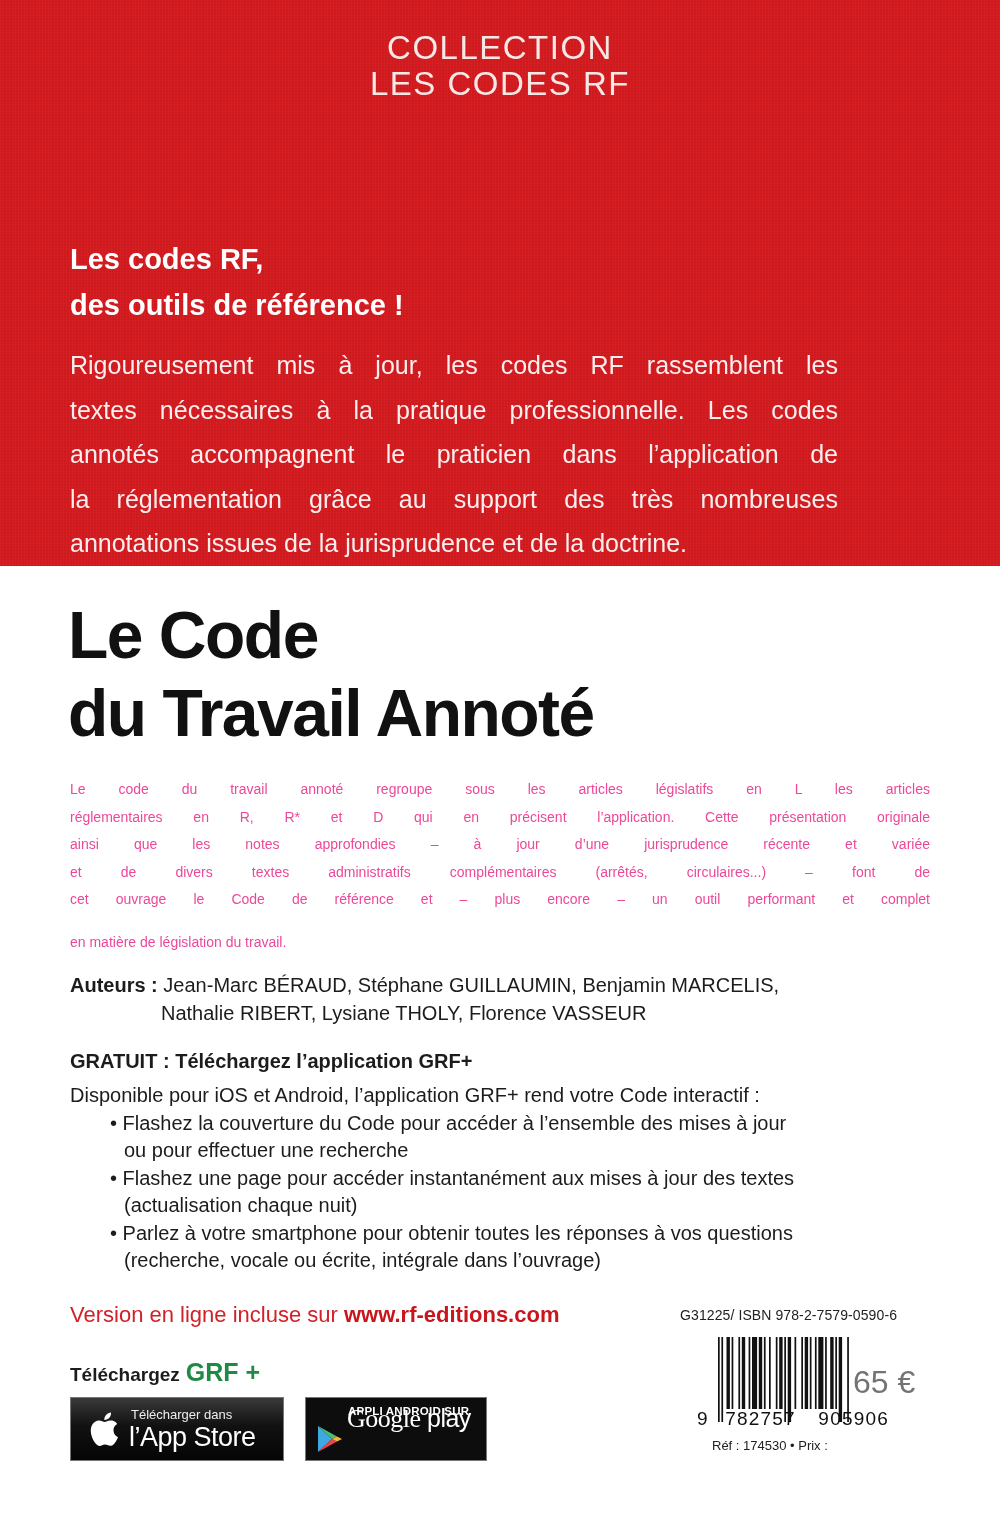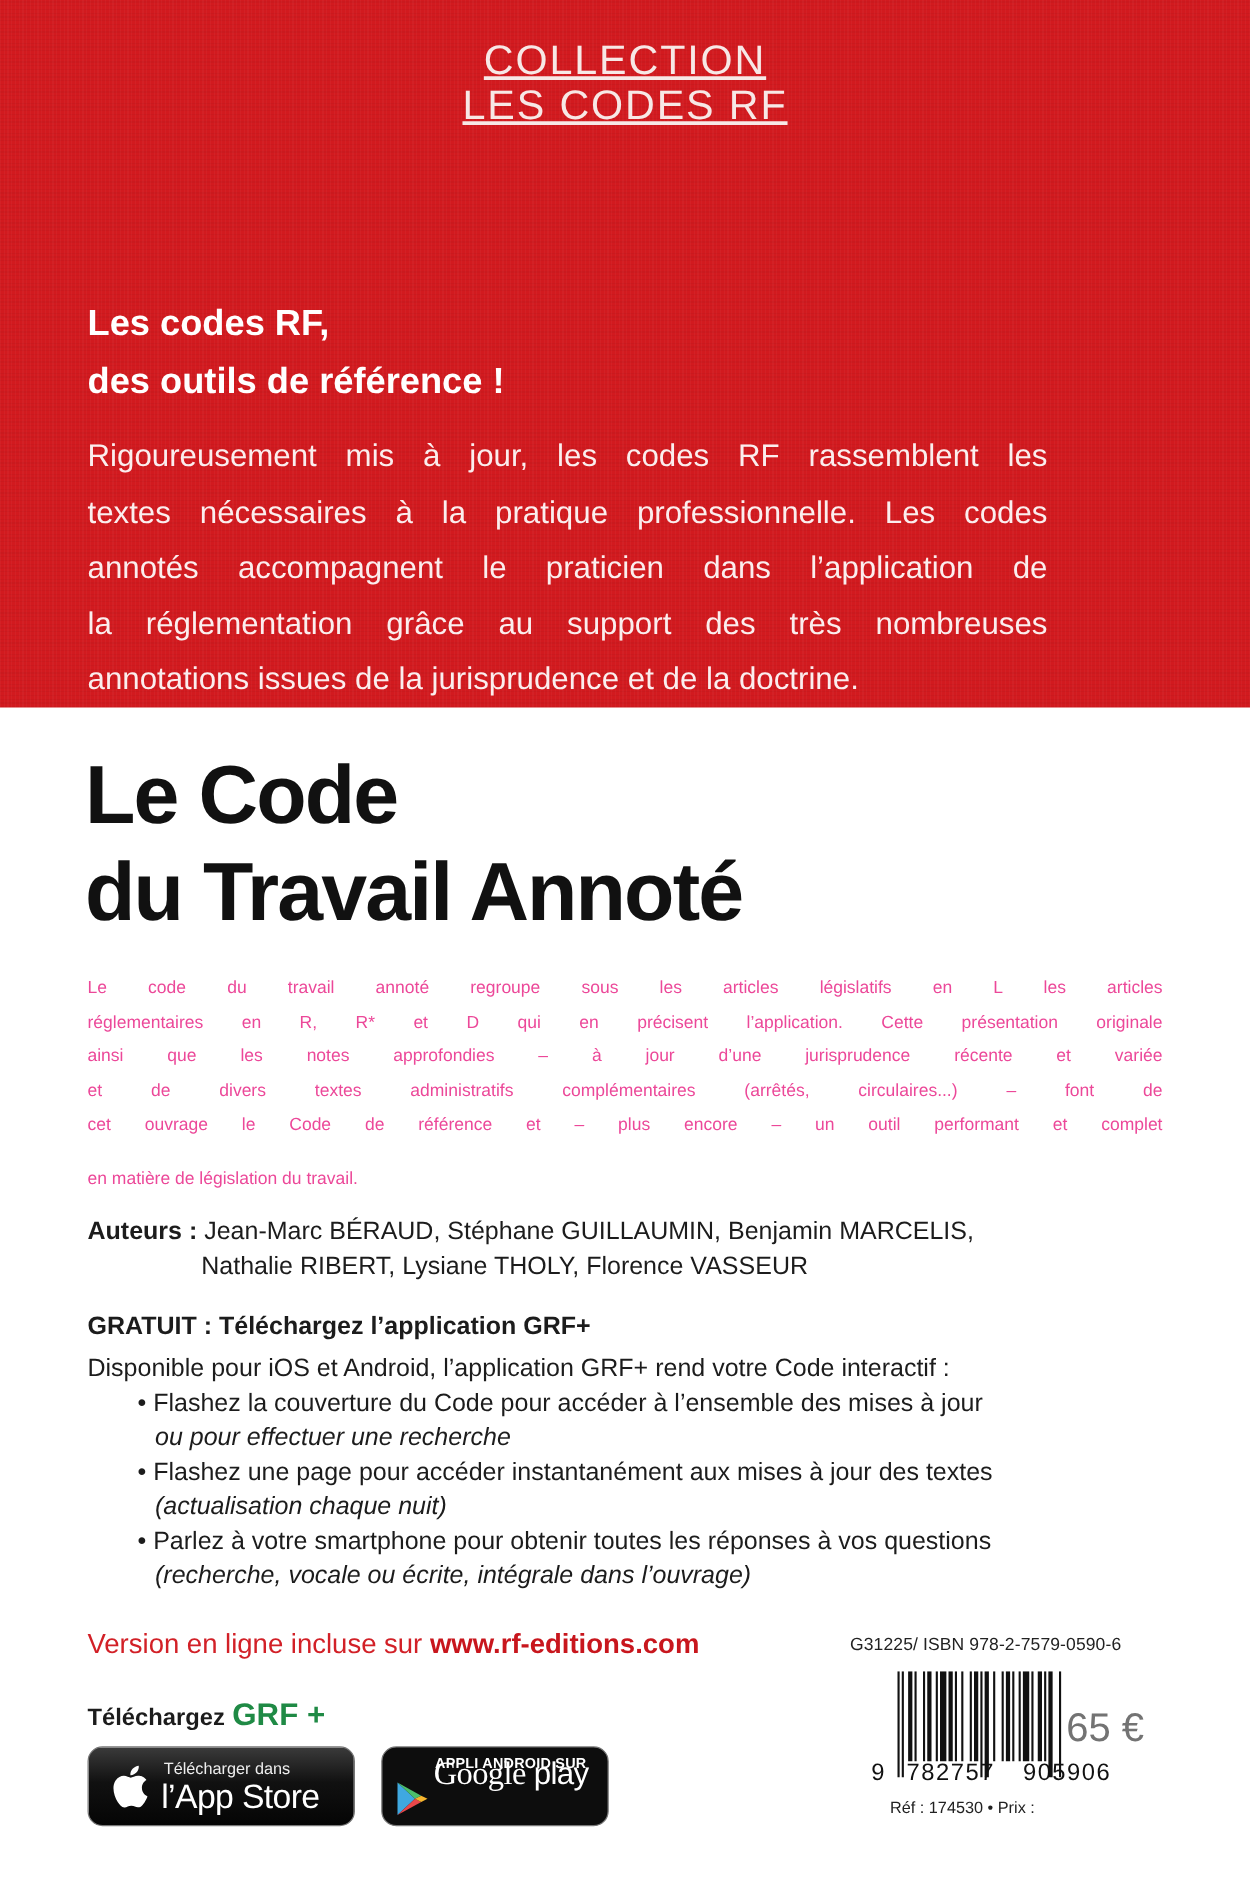--- a/index.html
+++ b/index.html
@@ -12,21 +12,21 @@
     background-image:
       repeating-linear-gradient(0deg, rgba(0,0,0,0.035) 0px, rgba(0,0,0,0.035) 1px, transparent 1px, transparent 3px),
       repeating-linear-gradient(90deg, rgba(255,255,255,0.03) 0px, rgba(255,255,255,0.03) 1px, transparent 1px, transparent 3px);
   }
   .collection {
     position: absolute; left: 0; width: 1000px; top: 30px;
     text-align: center; color: #f7e8e6;
     font-size: 33px; letter-spacing: 1.5px; line-height: 36px;
     font-weight: normal;
   }
-  .collection div { display: block; text-decoration: underline; }
+  .collection div { display: block; }
 
   .tagline {
     position: absolute; left: 70px; top: 236px; color: #ffffff;
     font-weight: bold; font-size: 29px; line-height: 46px;
   }
   .intro {
     position: absolute; left: 70px; top: 337px; width: 768px; color: #fbeeee;
     font-size: 25px; line-height: 32.5px; text-align: justify;
   }
   .intro span { display: block; text-align: justify; text-align-last: justify; margin-top: 12px; }
@@ -50,34 +50,34 @@
   .authors .label { font-weight: bold; }
   .authors .line2 { padding-left: 91px; display: block; }
 
   .gratuit {
     position: absolute; left: 70px; top: 1050px; font-size: 20px; font-weight: bold; color: #1c1c1c;
   }
   .avail {
     position: absolute; left: 70px; top: 1082px; width: 790px; font-size: 20px; line-height: 27.5px; color: #1c1c1c;
   }
   .avail .bullet { display: block; padding-left: 14px; text-indent: -14px; margin-left: 40px; }
-  .avail .bullet .cont { display: block; text-indent: 0; font-style: italic; }
+  .avail .bullet .cont { display: block; text-indent: 0; }
 
   .online {
     position: absolute; left: 70px; top: 1302px; font-size: 22px; color: #d22027;
   }
   .online b { font-weight: bold; color: #c8161d; }
 
   .dl {
     position: absolute; left: 70px; top: 1358px; font-size: 19px; font-weight: bold; color: #1c1c1c;
   }
   .dl .grf { color: #1f8a45; font-size: 25px; margin-left: 6px; }
 
   .badge {
-    position: absolute; top: 1397px; height: 64px; border-radius: 12px;
+    position: absolute; top: 1397px; height: 64px; border-radius: 0;
     background: linear-gradient(180deg, #3a3a3a 0%, #111 45%, #050505 100%);
     border: 1.5px solid #777; color: #fff;
   }
   .badge.apple { left: 70px; width: 214px; }
   .badge.google { left: 305px; width: 182px; background: #0d0d0d; }
   .apple .logo { position: absolute; left: 16px; top: 12px; width: 32px; height: 38px; }
   .apple .small { position: absolute; left: 60px; top: 9px; font-size: 13px; color: #eee; }
   .apple .big { position: absolute; left: 58px; top: 24px; font-size: 27px; letter-spacing: -0.5px; }
   .google .small { position: absolute; left: 42px; top: 7px; font-size: 11.5px; font-weight: bold; letter-spacing: 0.2px; }
   .google .logo { position: absolute; left: 11px; top: 27px; width: 26px; height: 28px; }

